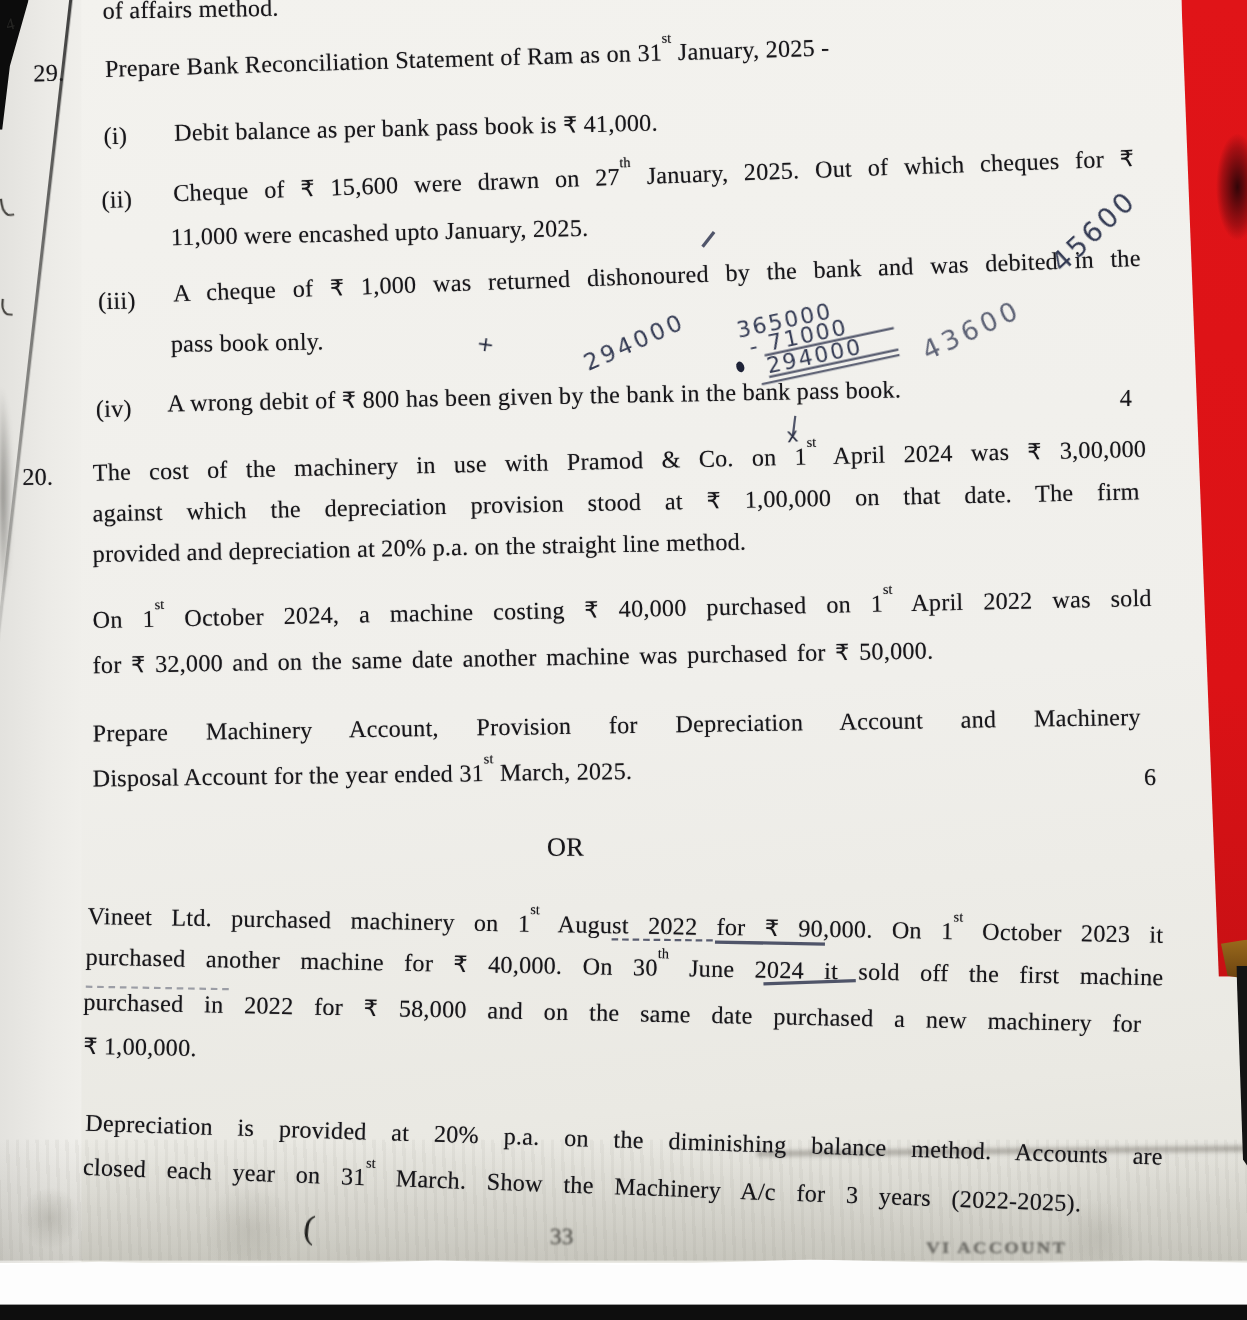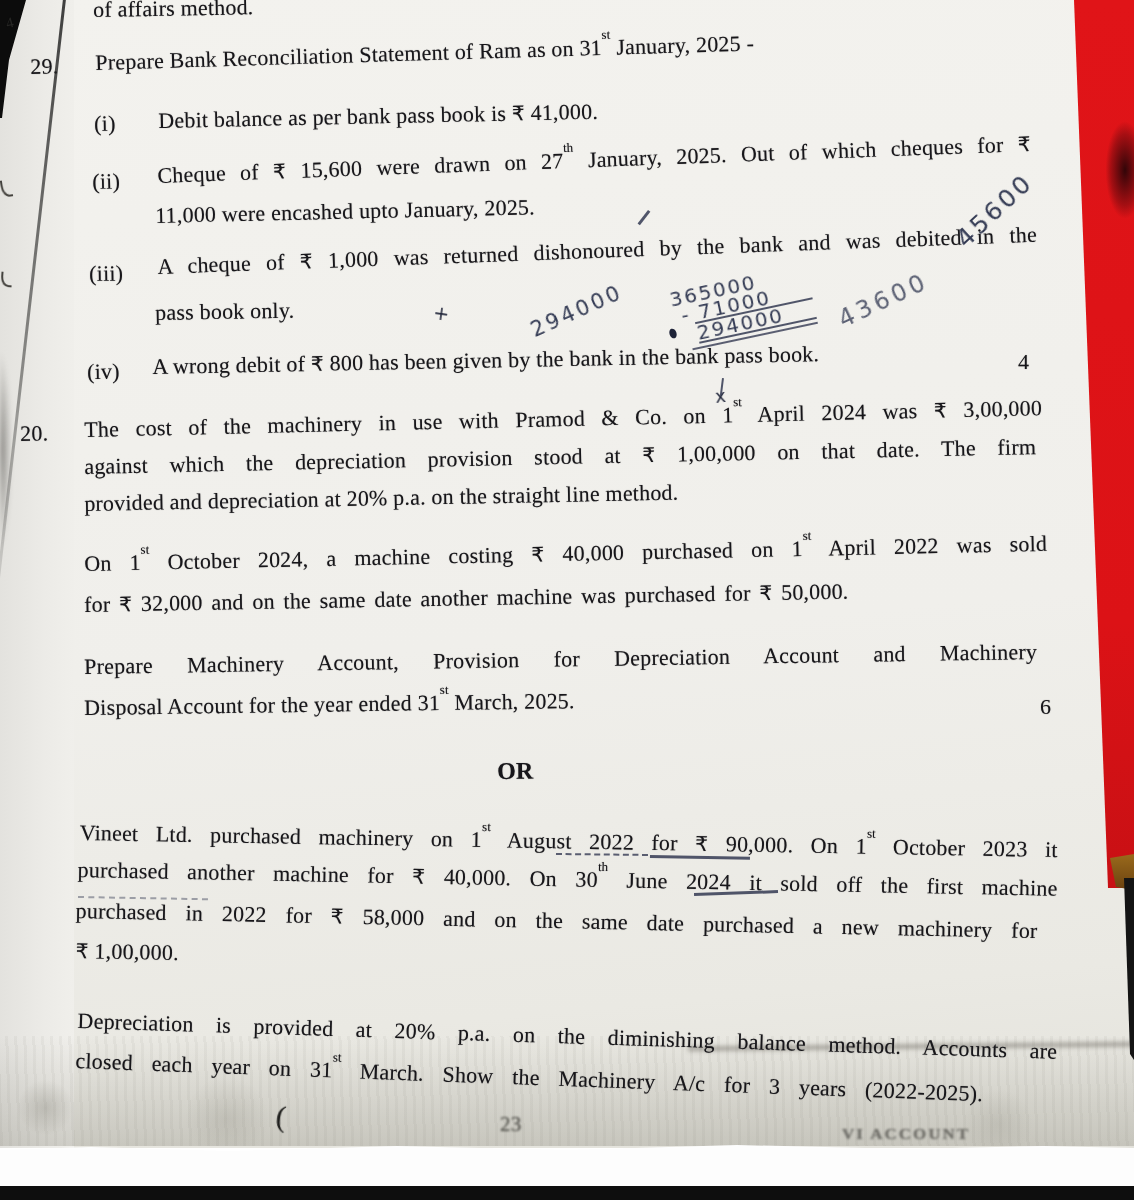--- a/index.html
+++ b/index.html
@@ -66,21 +66,21 @@
   <div class="line just" style="left:84px;top:454px;width:952px;transform:rotate(-1.2deg);"><span>against which the depreciation provision stood at <span class="rp">₹</span> 1,00,000 on that date. The firm</span></div>
   <div class="line" style="left:84px;top:491px;transform:rotate(-1.1deg);"><span>provided and depreciation at 20% p.a. on the straight line method.</span></div>
 
   <div class="line just" style="left:84px;top:551px;width:963px;transform:rotate(-1.2deg);"><span>On 1</span><sup>st</sup><span> October 2024, a machine costing <span class="rp">₹</span> 40,000 purchased on 1</span><sup>st</sup><span> April 2022 was sold</span></div>
   <div class="line" style="left:84px;top:592px;word-spacing:3px;transform:rotate(-1deg);"><span>for <span class="rp">₹</span> 32,000 and on the same date another machine was purchased for <span class="rp">₹</span> 50,000.</span></div>
 
   <div class="line just" style="left:84px;top:654px;width:953px;transform:rotate(-.9deg);"><span>Prepare Machinery Account, Provision for Depreciation Account and Machinery</span></div>
   <div class="line" style="left:84px;top:695px;transform:rotate(-.8deg);"><span>Disposal Account for the year ended 31</span><sup>st</sup><span> March, 2025.</span></div>
   <div class="marks" style="left:1040px;top:694px;">6</div>
 
-  <div class="line" style="left:497px;top:757px;font-size:24px;font-weight:bold;transform:rotate(-.5deg);">OR</div>
+  <div class="line" style="left:497px;top:757px;font-size:24px;font-weight:normal;transform:rotate(-.5deg);">OR</div>
 
   <div class="line just" style="left:80px;top:820px;width:978px;transform:rotate(1deg);"><span>Vineet Ltd. purchased machinery on 1</span><sup>st</sup><span> August 2022 for <span class="rp">₹</span> 90,000. On 1</span><sup>st</sup><span> October 2023 it</span></div>
   <div class="line just" style="left:78px;top:857px;width:980px;transform:rotate(1.1deg);"><span>purchased another machine for <span class="rp">₹</span> 40,000. On 30</span><sup>th</sup><span> June 2024 it sold off the first machine</span></div>
   <div class="line just" style="left:76px;top:898px;width:962px;transform:rotate(1.2deg);"><span>purchased in 2022 for <span class="rp">₹</span> 58,000 and on the same date purchased a new machinery for</span></div>
   <div class="line" style="left:76px;top:938px;transform:rotate(1.2deg);"><span><span class="rp">₹</span> 1,00,000.</span></div>
 
   <div class="line just" style="left:78px;top:1008px;width:980px;transform:rotate(1.8deg);"><span>Depreciation is provided at 20% p.a. on the diminishing balance method. Accounts are</span></div>
   <div class="line just" style="left:76px;top:1048px;width:908px;transform:rotate(2.1deg);"><span>closed each year on 31</span><sup>st</sup><span> March. Show the Machinery A/c for 3 years (2022-2025).</span></div>
 
   <div class="hw" style="left:950px;top:232px;font-size:25px;letter-spacing:3px;transform:rotate(-43deg);">45600</div>
@@ -125,19 +125,19 @@
          linear-gradient(180deg,#e01418 0%,#dc1216 70%,#c81014 100%);"></div>
   <div class="overlay" style="left:1102px;top:854px;width:32px;height:36px;
        clip-path:polygon(8px 4px,32px 0,32px 36px,14px 33px);
        background:linear-gradient(180deg,#9a6a1c,#6b4210);"></div>
   <div class="overlay" style="left:1120px;top:878px;width:14px;height:182px;background:#141414;
        clip-path:polygon(4px 0,14px 0,14px 182px,10px 176px);"></div>
 
   <div class="overlay" style="left:688px;top:1044px;width:446px;height:5px;background:rgba(75,72,62,.38);
        filter:blur(2px);transform:rotate(-.6deg);z-index:2;"></div>
   <div class="line" style="left:278px;top:1098px;font-size:30px;color:#20201e;transform:rotate(6deg);filter:blur(.4px);">(</div>
-  <div class="line" style="left:500px;top:1112px;font-size:21px;color:#55544e;filter:blur(.8px);">23</div>
+  <div class="line" style="left:500px;top:1112px;font-size:21px;color:#55544e;filter:blur(.8px);">33</div>
   <div class="line" style="left:842px;top:1126px;font-size:17px;font-weight:bold;letter-spacing:2px;color:#6f6e68;
        filter:blur(1.2px);transform:scaleY(.85);">VI ACCOUNT</div>
 
   <div class="whitestrip"></div>
   <div class="blackbar"></div>
 </div>
 
 </body></html>

